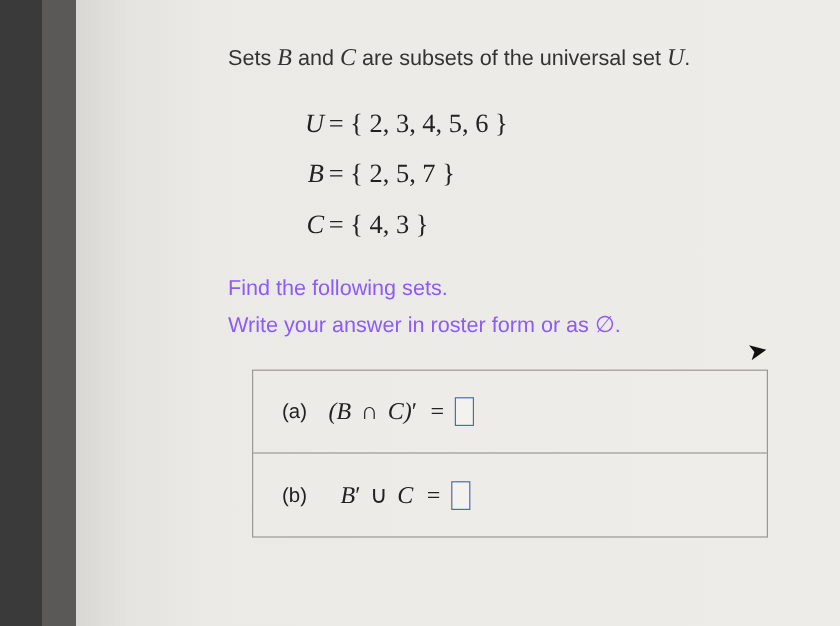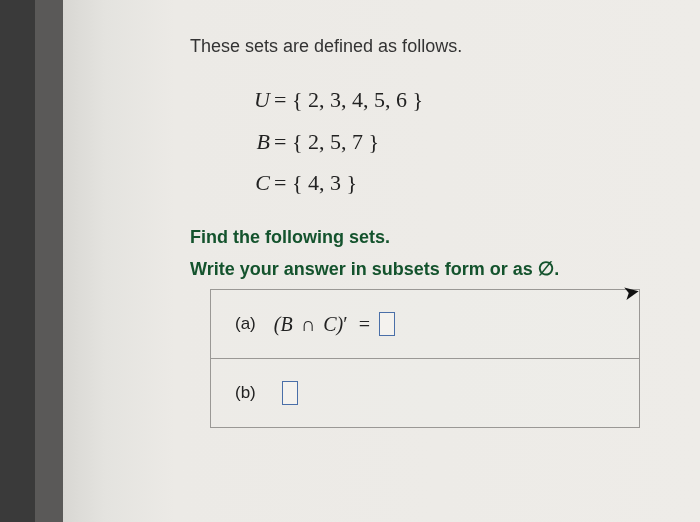--- a/index.html
+++ b/index.html
@@ -32,23 +32,22 @@
       font-size: 22px;
       line-height: 1.9;
       color: #222;
     }
     .defs .row { display: flex; align-items: baseline; }
     .defs .lhs { font-style: italic; min-width: 30px; text-align: right; }
     .defs .eq { margin: 0 4px; }
     .instr {
       font-size: 18px;
       line-height: 1.7;
-      color: #14532d;
-      margin-bottom: 4px;
-      font-weight: bold;
+      color: #8b5cf6;
+      margin-bottom: 20px;
     }
     .empty-sym { font-family: Arial, sans-serif; font-size: 19px; }
     .answer-table {
       border: 1px solid #9a9895;
       width: 430px;
       margin-left: 20px;
       background: rgba(255,255,255,0.05);
     }
     .answer-row {
       display: flex;
@@ -79,51 +78,56 @@
       font-size: 20px;
       color: #111;
       transform: rotate(-10deg);
     }
   </style>
 </head>
 <body>
 
 <div class="page">
 
-  <p class="intro-line">These sets are defined as follows.</p>
+  <p class="intro-line">
+    <span>Sets </span><span class="ital">B</span><span> and </span><span class="ital">C</span><span> are subsets of the universal set </span><span class="ital">U</span><span>.</span>
+  </p>
 
   <div class="defs">
     <div class="row">
       <span class="lhs">U</span>
       <span class="eq">= { 2, 3, 4, 5, 6 }</span>
     </div>
     <div class="row">
       <span class="lhs">B</span>
       <span class="eq">= { 2, 5, 7 }</span>
     </div>
     <div class="row">
       <span class="lhs">C</span>
       <span class="eq">= { 4, 3 }</span>
     </div>
   </div>
 
   <p class="instr">
     <span>Find the following sets.</span><br>
-    <span>Write your answer in subsets form or as </span><span class="empty-sym">∅</span><span>.</span>
+    <span>Write your answer in roster form or as </span><span class="empty-sym">∅</span><span>.</span>
   </p>
 
   <div class="answer-table">
     <div class="answer-row">
       <span class="part-label">(a)</span>
       <span class="expr">
         (<span>B</span> <span class="op">∩</span> <span>C</span>)<span class="prime">′</span>&nbsp;&nbsp;=
       </span>
       <span class="answer-box"></span>
     </div>
     <div class="answer-row">
       <span class="part-label">(b)</span>
+      <span class="expr">
+        &nbsp;&nbsp;<span>B</span><span class="prime">′</span> <span class="op">∪</span> <span>C</span>&nbsp;&nbsp;=
+      </span>
       <span class="answer-box"></span>
     </div>
   </div>
 
 </div>
 
 <span class="cursor">➤</span>
 
 </body></html>

